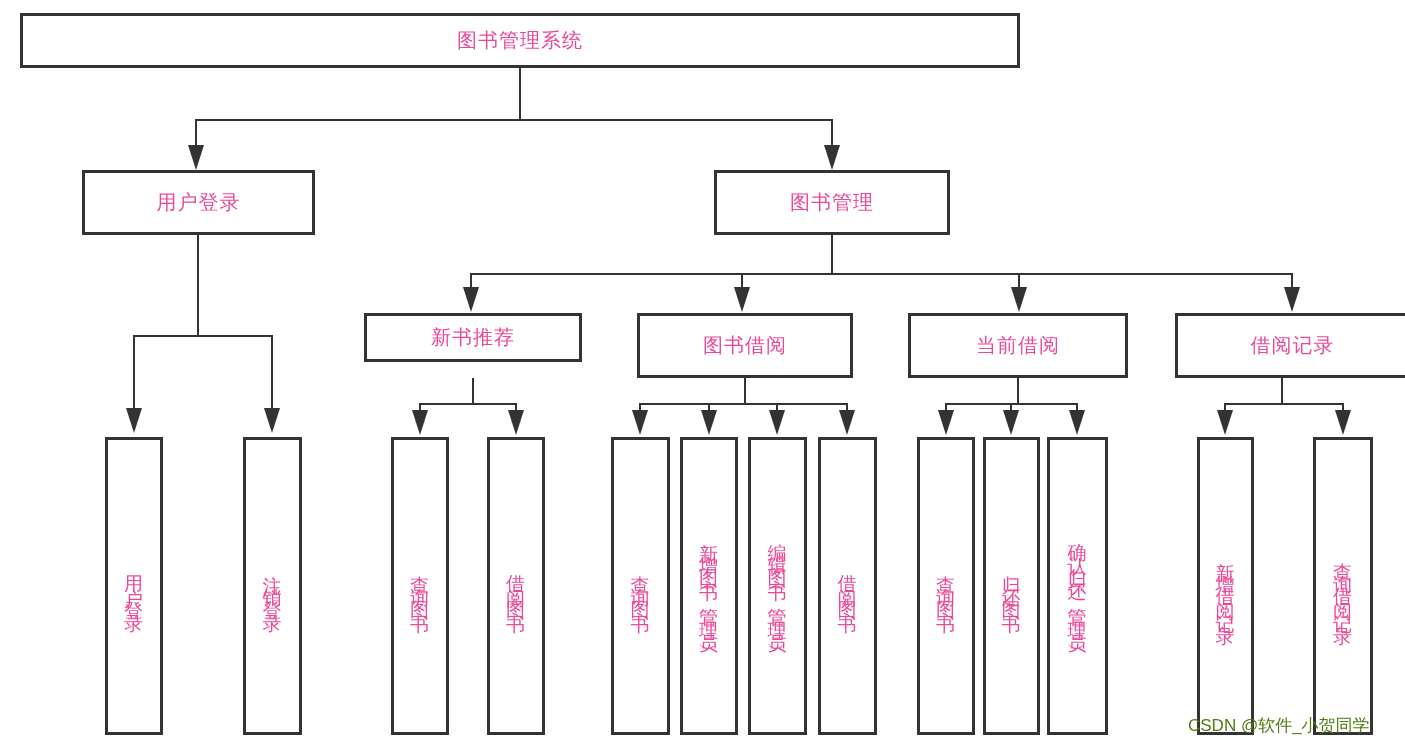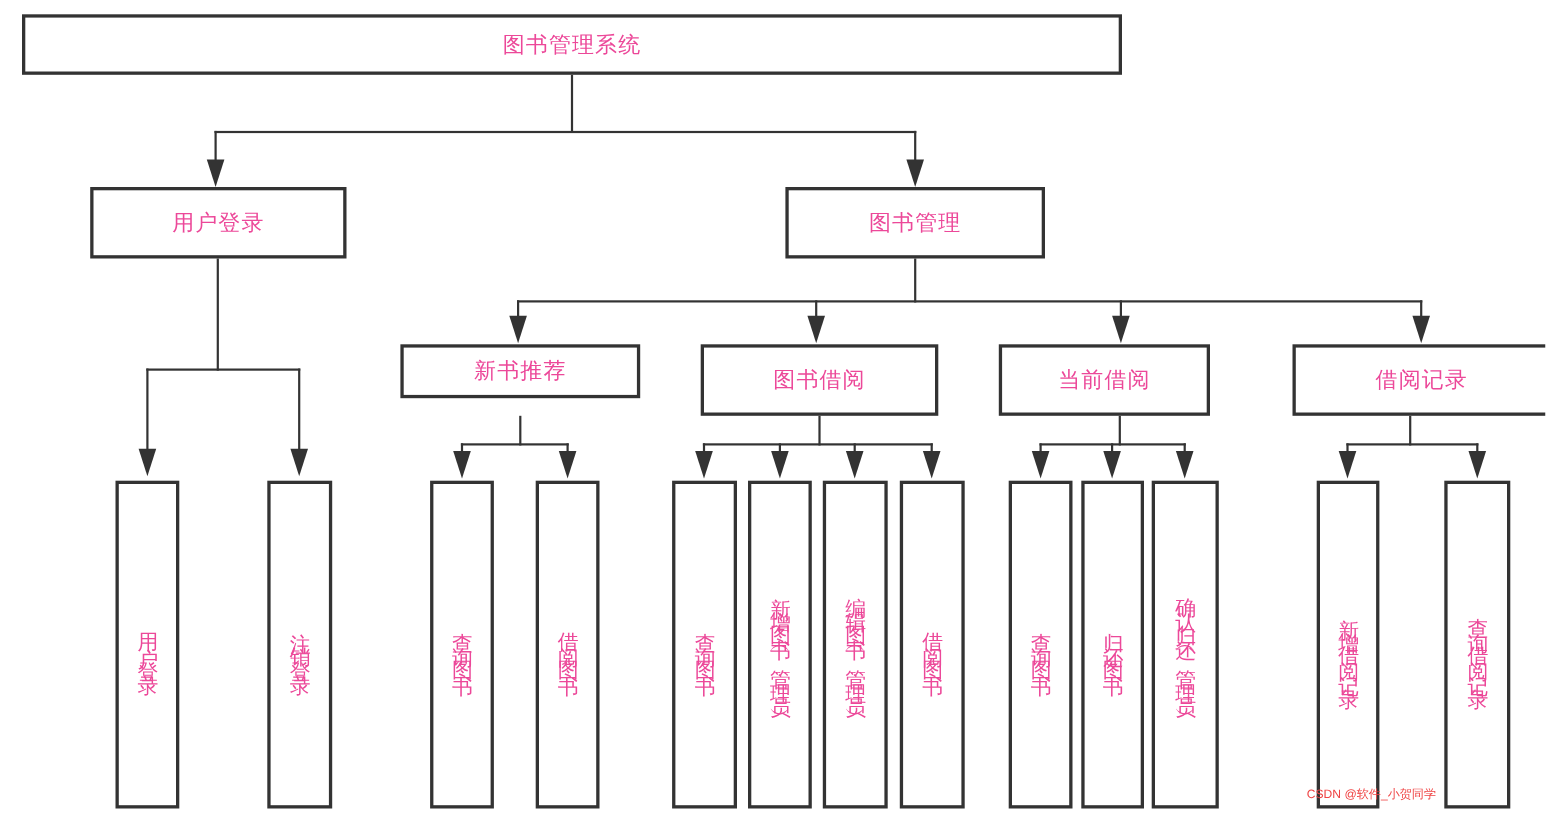--- a/index.html
+++ b/index.html
@@ -48,22 +48,22 @@
     width: 0;
     height: 0;
     border-left: 8px solid transparent;
     border-right: 8px solid transparent;
     border-top: 25px solid #333333;
   }
   .watermark {
     position: absolute;
     left: 1188px;
     top: 714px;
-    font-size: 11px;
-    color: #ef4444;
+    font-size: 17px;
+    color: #4d7c0f;
     white-space: nowrap;
     z-index: 5;
   }
 </style>
 </head>
 <body>
 
 <div class="stage">
 
   <div class="box" style="left:20px; top:13px; width:1000px; height:55px;">
@@ -101,21 +101,21 @@
   <div class="arrow" style="left:1011px; top:287px;"></div>
   <div class="vline" style="left:1291px; top:273px; height:15px;"></div>
   <div class="arrow" style="left:1284px; top:287px;"></div>
 
   <div class="box" style="left:364px; top:313px; width:218px; height:49px;">
     <span>新书推荐</span>
   </div>
   <div class="box" style="left:637px; top:313px; width:216px; height:65px;">
     <span>图书借阅</span>
   </div>
-  <div class="box" style="left:908px; top:313px; width:192px; height:65px;">
+  <div class="box" style="left:908px; top:313px; width:220px; height:65px;">
     <span>当前借阅</span>
   </div>
   <div class="box" style="left:1175px; top:313px; width:235px; height:65px;">
     <span>借阅记录</span>
   </div>
 
   <div class="vline" style="left:472px; top:378px; height:27px;"></div>
   <div class="hline" style="left:419px; top:403px; width:98px;"></div>
   <div class="vline" style="left:419px; top:403px; height:8px;"></div>
   <div class="arrow" style="left:412px; top:410px;"></div>

